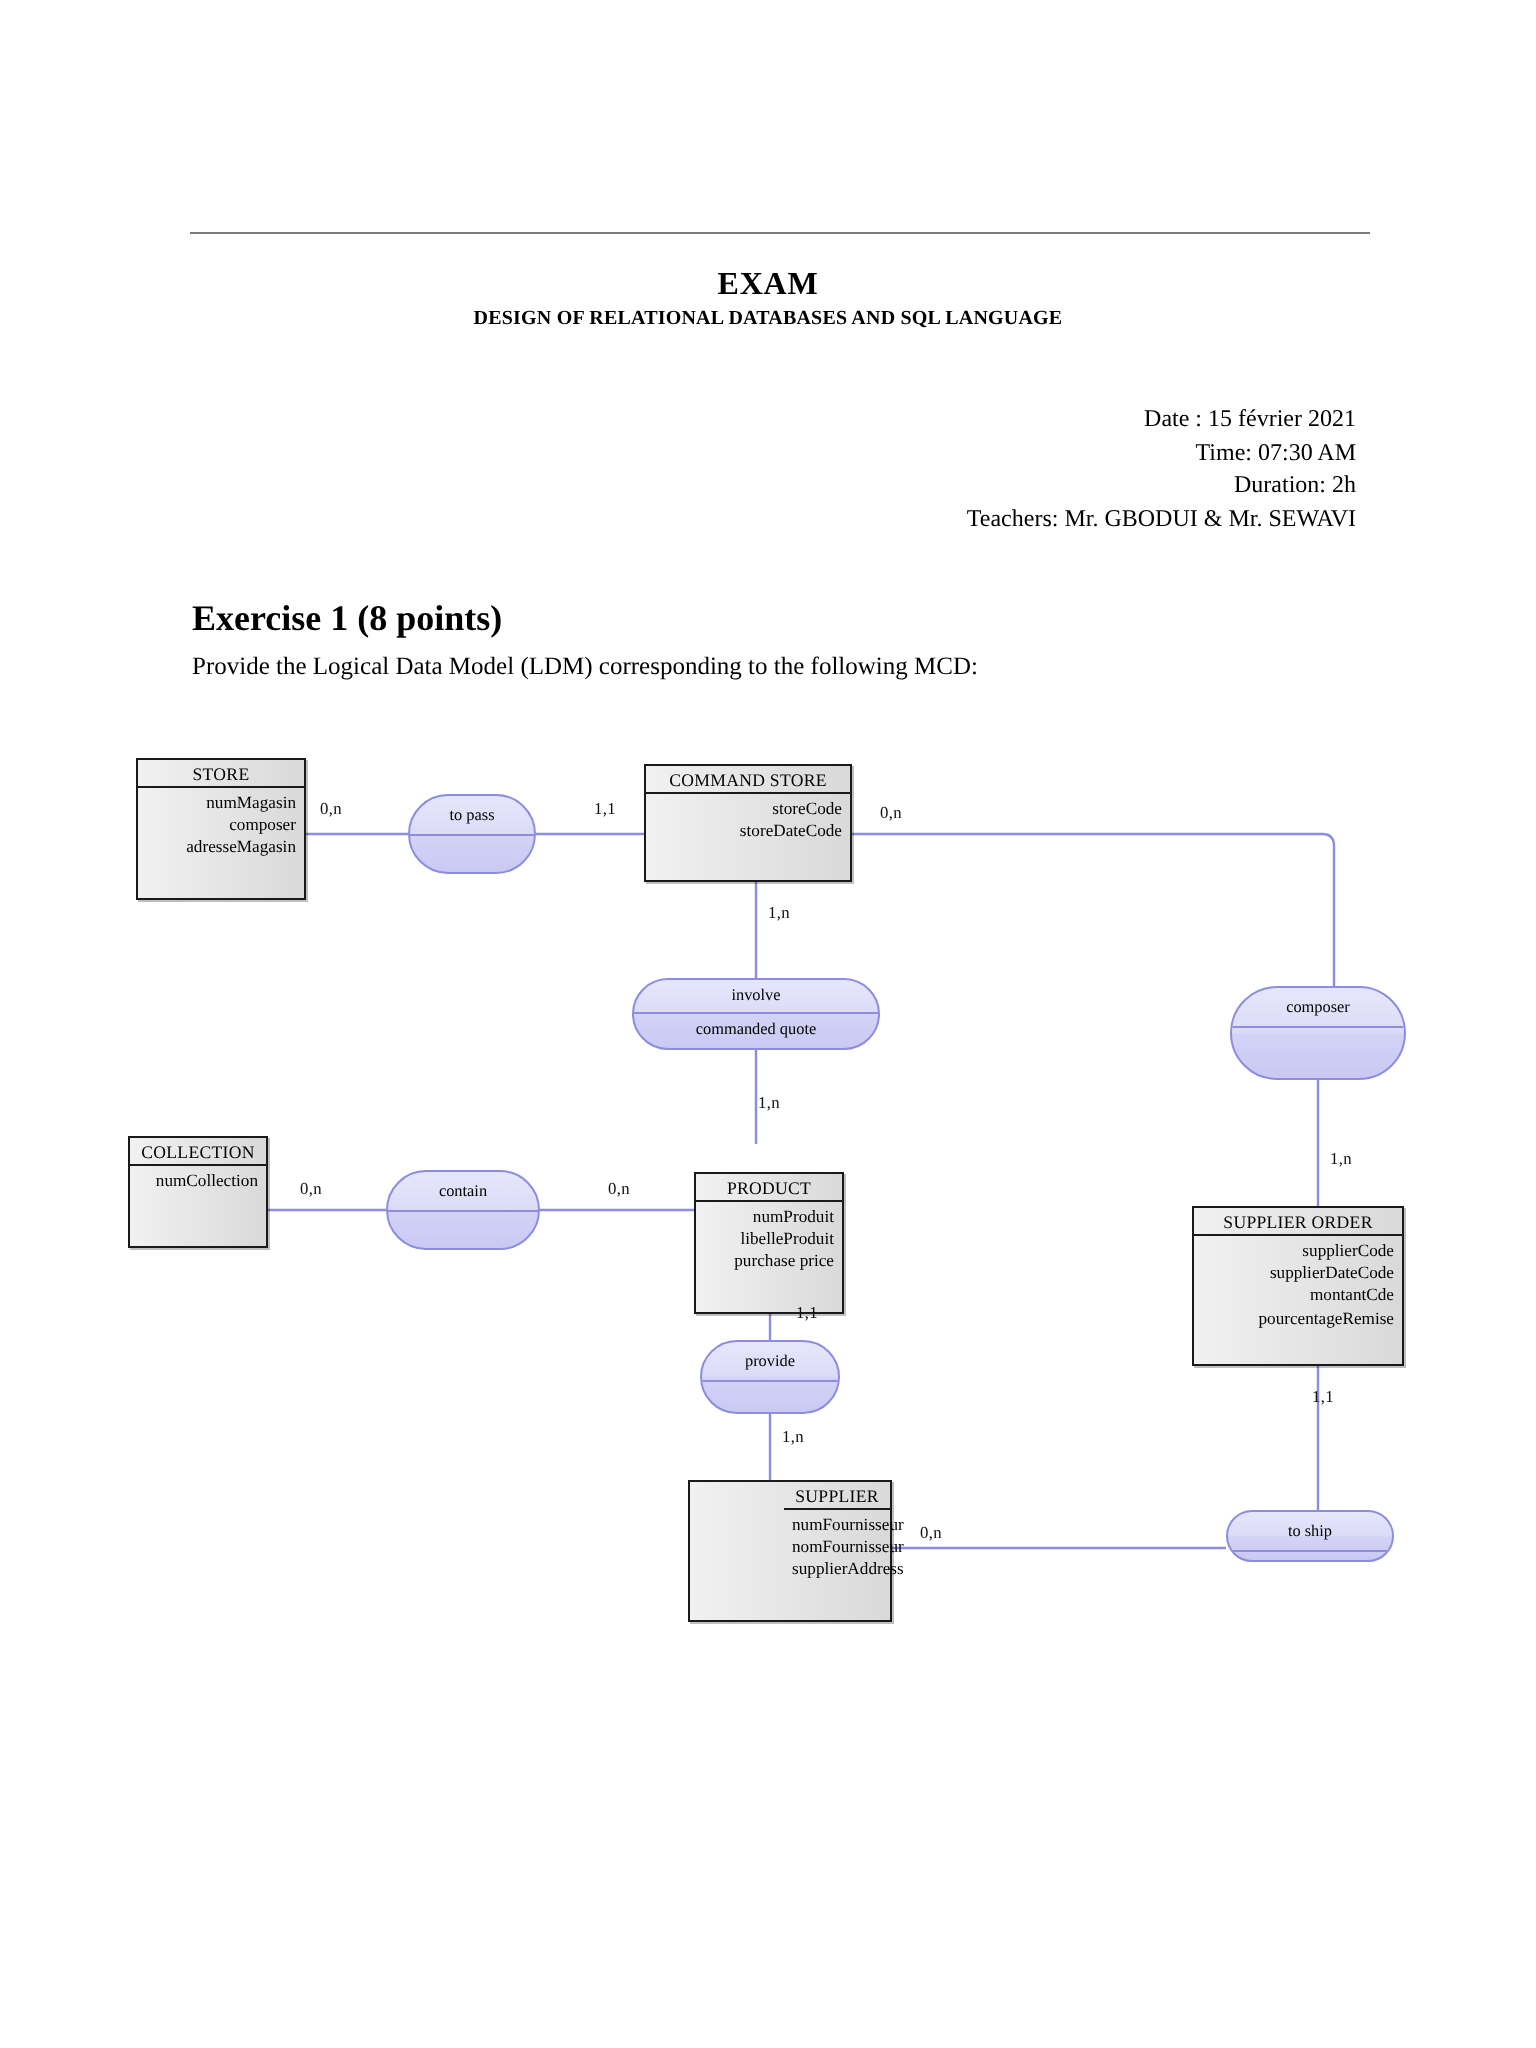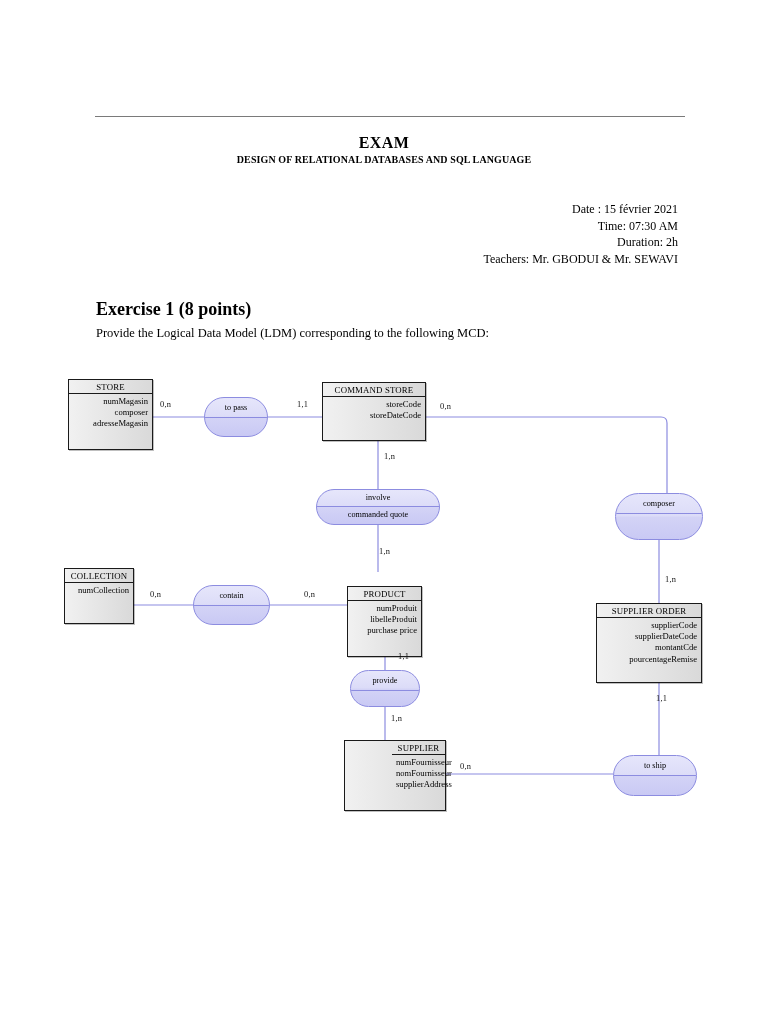--- a/index.html
+++ b/index.html
@@ -285,21 +285,21 @@
     </div>
 
     <div class="relation no-attr" style="left:615px; top:493px; width:88px; height:47px;">
       <div class="rel-title">composer</div>
     </div>
 
     <div class="relation no-attr" style="left:350px; top:670px; width:70px; height:37px;">
       <div class="rel-title">provide</div>
     </div>
 
-    <div class="relation no-attr" style="left:613px; top:755px; width:84px; height:41px;">
+    <div class="relation no-attr" style="left:613px; top:755px; width:84px; height:26px;">
       <div class="rel-title">to ship</div>
     </div>
 
     <div class="card" style="left:160px; top:400px;">0,n</div>
     <div class="card" style="left:297px; top:400px;">1,1</div>
     <div class="card" style="left:440px; top:402px;">0,n</div>
     <div class="card" style="left:384px; top:452px;">1,n</div>
     <div class="card" style="left:379px; top:547px;">1,n</div>
     <div class="card" style="left:150px; top:590px;">0,n</div>
     <div class="card" style="left:304px; top:590px;">0,n</div>

